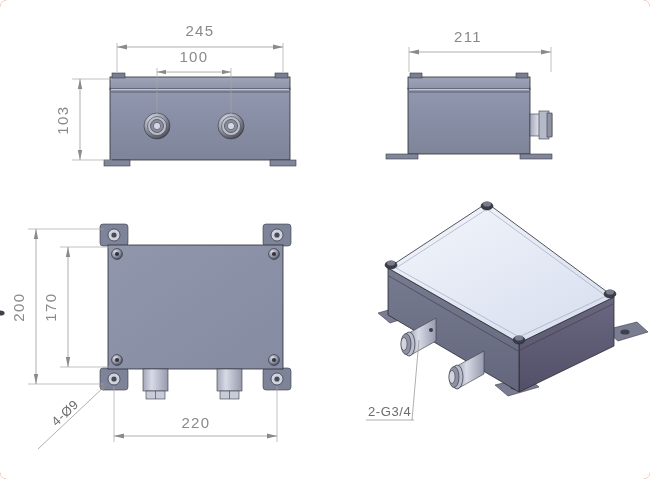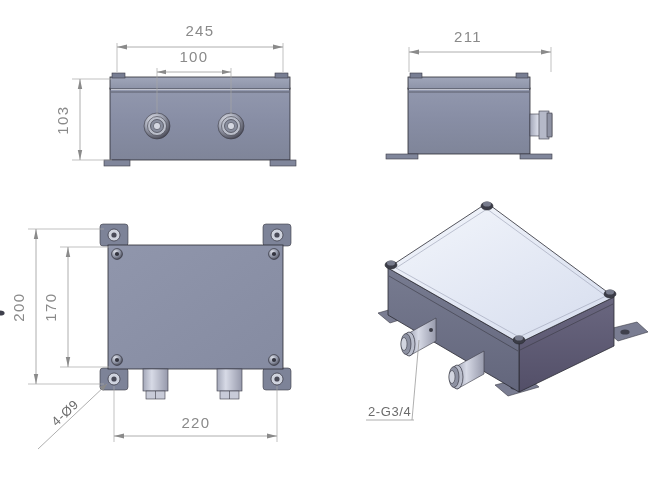--- a/index.html
+++ b/index.html
@@ -10,20 +10,21 @@
   }
   body {
     font-family: "Liberation Sans", sans-serif;
   }
   #sheet {
     position: relative;
     width: 650px;
     height: 479px;
     background: #c2410c;
     overflow: hidden;
+    border-radius: 7px;
   }
   #sheet svg {
     display: block;
   }
   .dimtext {
     font-family: "Liberation Sans", sans-serif;
     font-size: 15px;
     fill: #8a8a8a;
     letter-spacing: 1.4px;
   }

